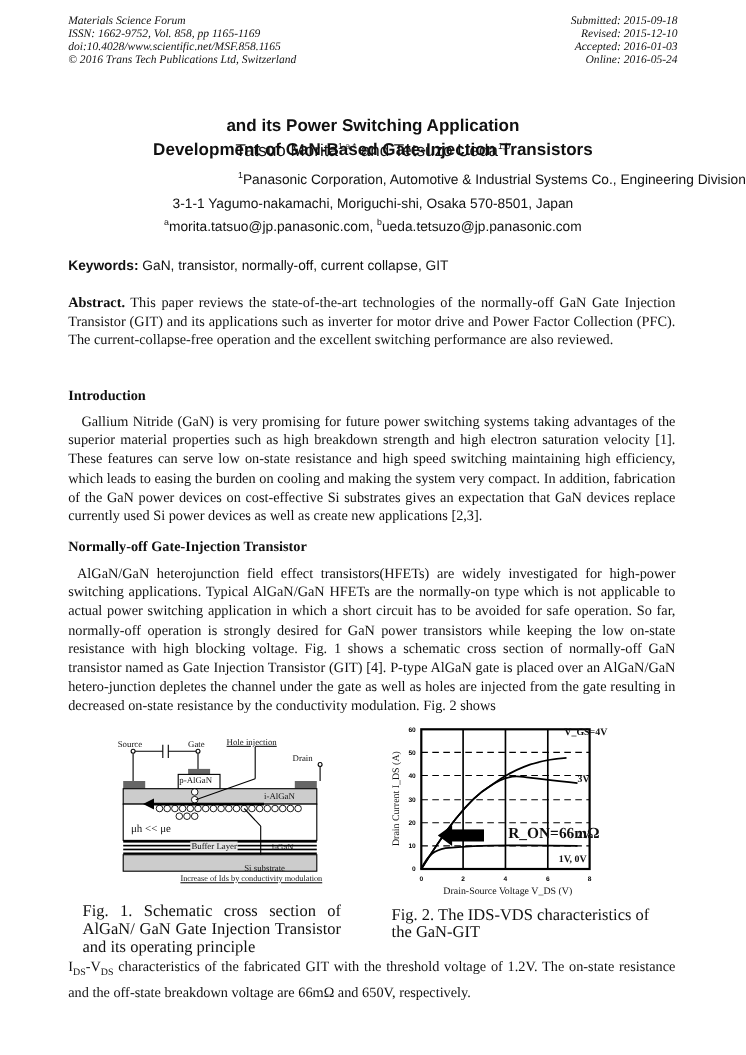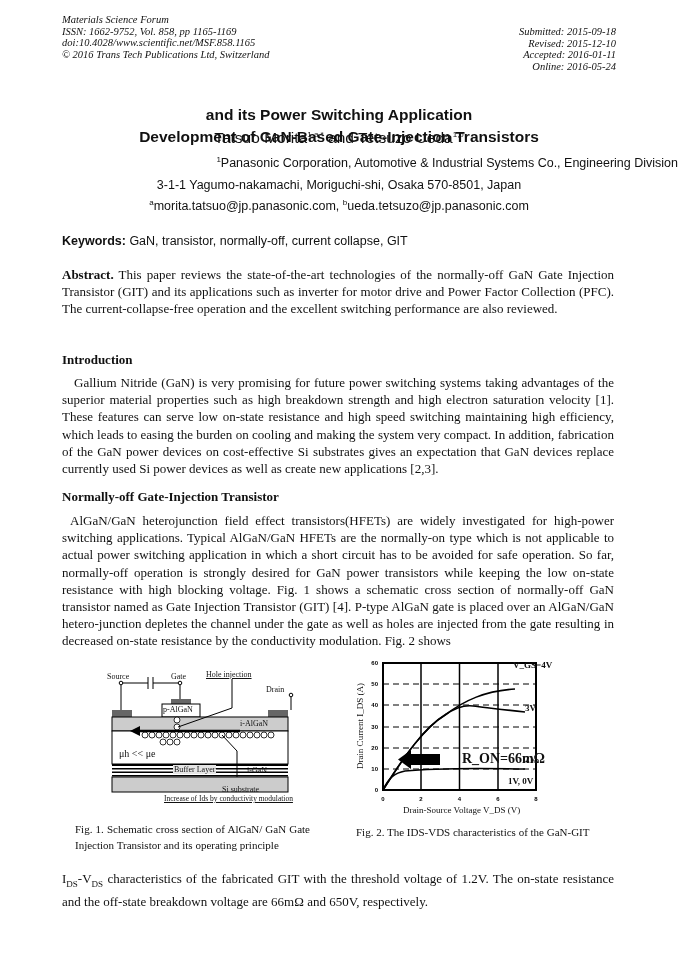--- a/index.html
+++ b/index.html
@@ -1,44 +1,44 @@
 <!DOCTYPE html>
 <html><head>
 <meta charset="utf-8">
 <style>
   html,body{margin:0;padding:0;background:#fff;}
   body{width:678px;height:959px;position:relative;overflow:hidden;color:#111;
        font-family:"Liberation Serif","DejaVu Serif",serif;}
   .abs{position:absolute;}
   .hdr{font-style:italic;font-size:10.5px;line-height:11.5px;}
-  .hdr-r{text-align:right;margin-top:12px;}
+  .hdr-r{text-align:right;}
   .sans{font-family:"Liberation Sans","DejaVu Sans",sans-serif;}
   .title{left:0;width:678px;text-align:center;font-weight:bold;font-size:15.5px;}
   .center{left:0;width:678px;text-align:center;}
   .body-text{font-size:13px;line-height:17.2px;text-align:justify;}
   .heading{font-weight:bold;font-size:13px;}
   sup{font-size:8px;vertical-align:super;line-height:0;}
-  .caption{font-size:11px;line-height:16px;}
+  .caption{font-size:15px;line-height:16px;}
   .justify{text-align:justify;}
   .indent{text-indent:12px;}
   .diag-label{font-size:8px;position:absolute;white-space:nowrap;}
 </style>
 </head>
 <body>
 
 <div class="abs hdr" style="left:62px;top:14px;">
   <div>Materials Science Forum</div>
   <div>ISSN: 1662-9752, Vol. 858, pp 1165-1169</div>
   <div>doi:10.4028/www.scientific.net/MSF.858.1165</div>
   <div>© 2016 Trans Tech Publications Ltd, Switzerland</div>
 </div>
 <div class="abs hdr hdr-r" style="right:62px;top:14px;">
   <div>Submitted: 2015-09-18</div>
   <div>Revised: 2015-12-10</div>
-  <div>Accepted: 2016-01-11</div>
+  <div>Accepted: 2016-01-03</div>
   <div>Online: 2016-05-24</div>
 </div>
 
 <div class="abs title sans" style="top:80px;margin-top:48px;">Development of GaN-Based Gate-Injection Transistors</div>
 <div class="abs title sans" style="top:106px;">and its Power Switching Application</div>
 <div class="abs center sans" style="top:129px;font-size:15.5px;">
   <span>Tatsuo Morita</span><sup>1,a,*</sup><span> and </span><span>Tetsuzo Ueda</span><sup>1,b</sup>
 </div>
 <div class="abs center sans" style="top:156px;font-size:12.5px;text-align:right;">
   <sup>1</sup><span>Panasonic Corporation, Automotive &amp; Industrial Systems Co., Engineering Division</span>

